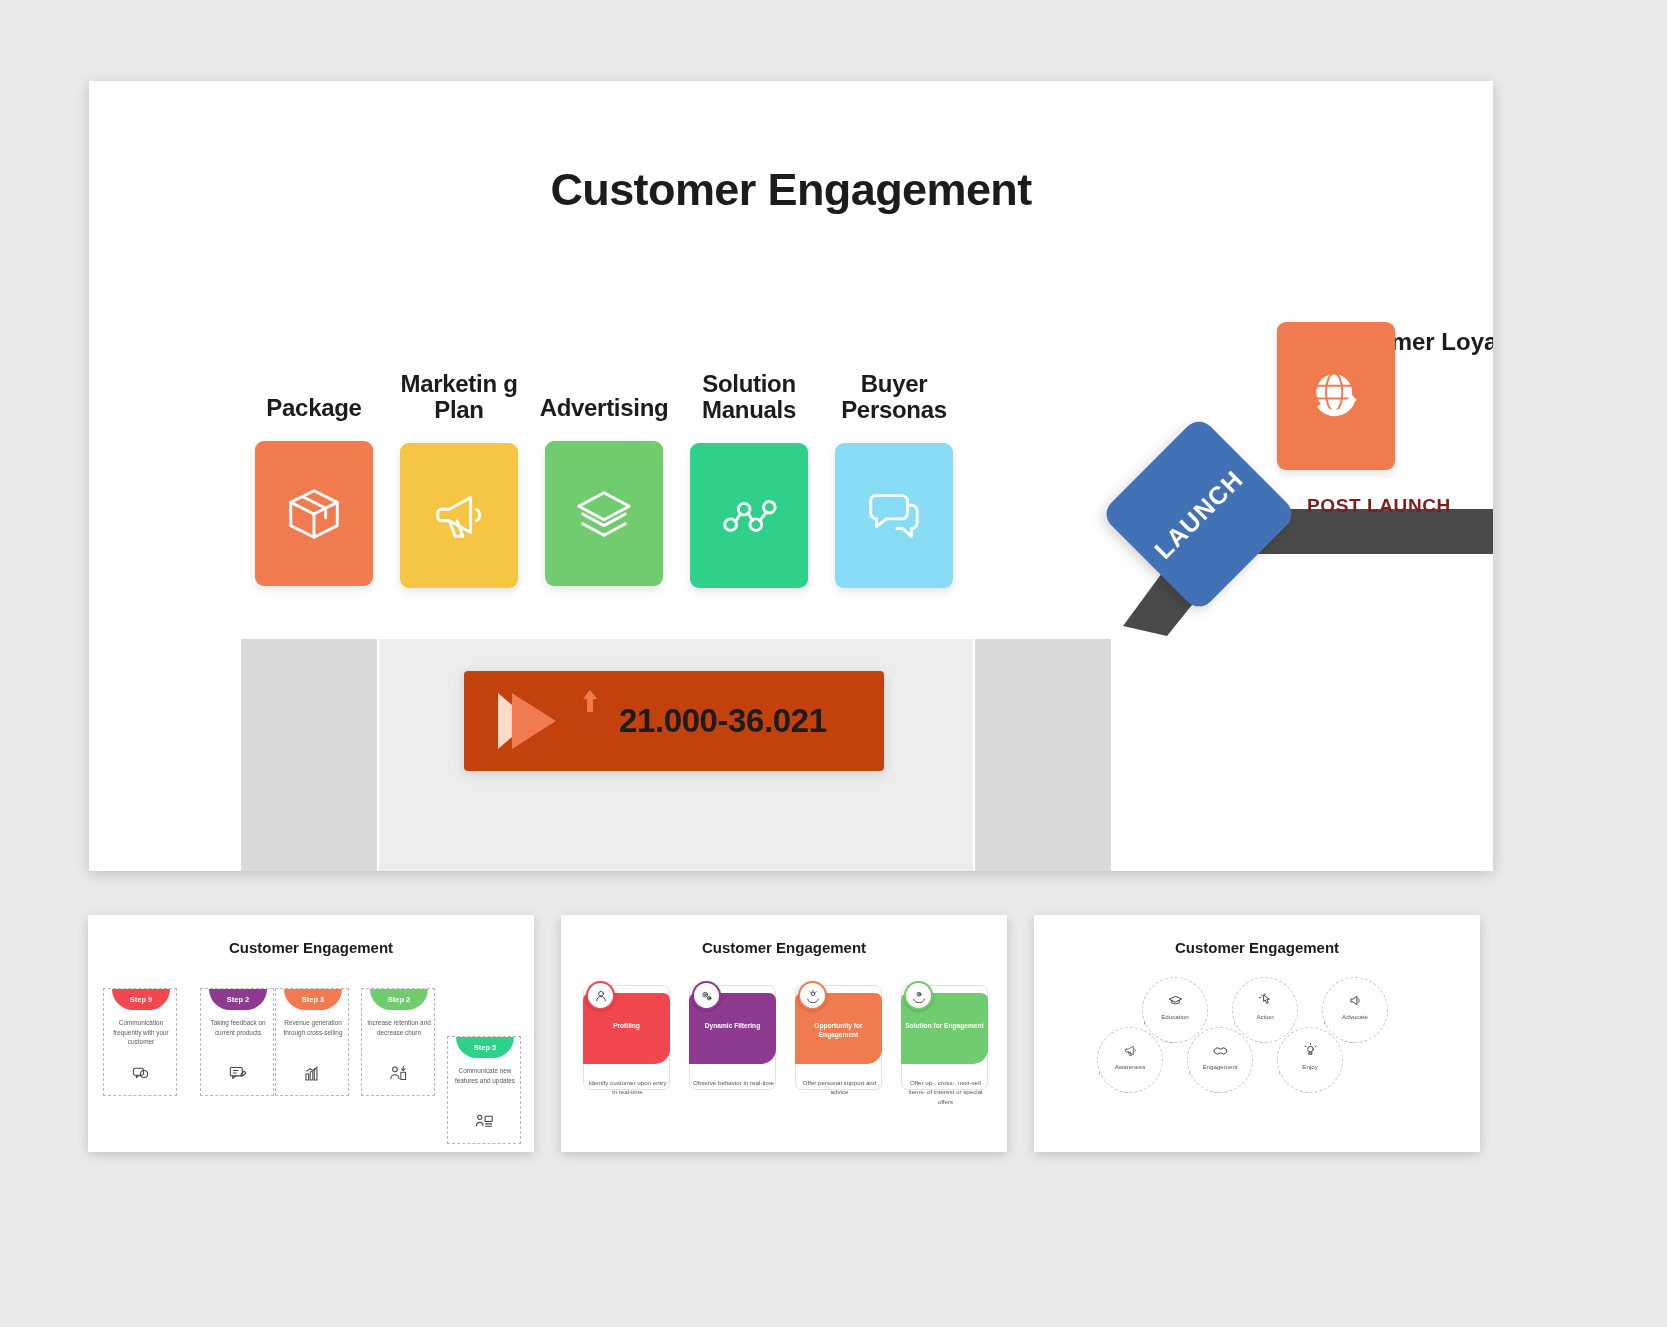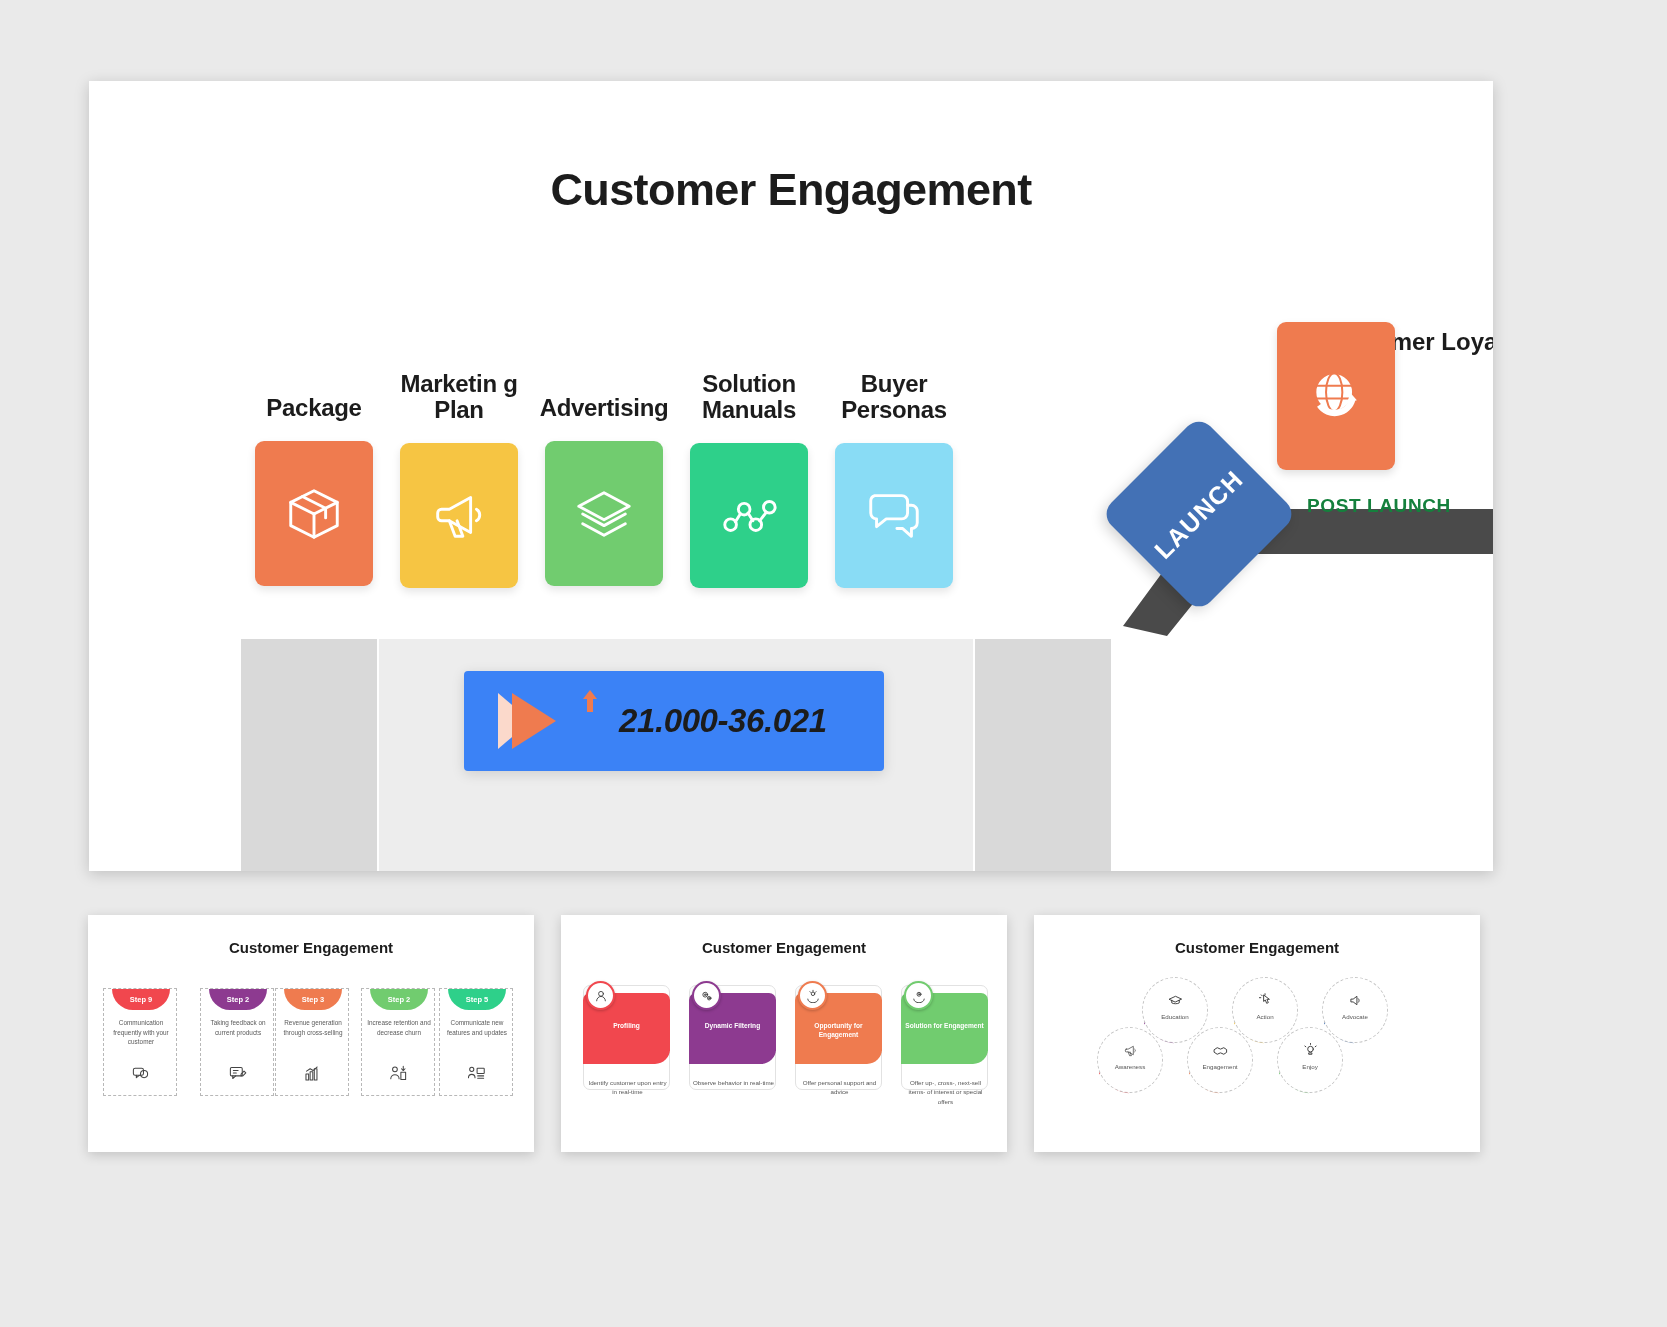--- a/index.html
+++ b/index.html
@@ -82,21 +82,21 @@
   #loyalty-card svg { width: 58px; height: 58px; }
 
   
   #post-launch-ramp {
     position: absolute; left: 1034px; top: 405px;
     width: 372px; height: 150px;
   }
   #post-launch-text {
     position: absolute; left: 1170px; top: 414px;
     width: 240px; text-align: center;
-    color: #15803d; font-size: 19px; font-weight: bold;
+    color: #7f1d1d; font-size: 19px; font-weight: bold;
     letter-spacing: 0.6px;
   }
 
   
   #belt {
     position: absolute; left: 79px; top: 518px;
     width: 934px; height: 47px;
     background: #7b7b7b; border-radius: 23px;
     box-shadow: 0 4px 8px rgba(0,0,0,0.13);
   }
@@ -106,24 +106,24 @@
     color: #fff; font-size: 19px; font-weight: bold; letter-spacing: 0.6px;
   }
   .belt-dot {
     position: absolute; top: 14px; width: 19px; height: 19px;
     border-radius: 50%; background: #d2d2d2;
   }
 
   
   #number-card {
     position: absolute; left: 375px; top: 590px;
-    width: 420px; height: 100px; background: #3b82f6;
+    width: 420px; height: 100px; background: #c2410c;
     border-radius: 4px;
     box-shadow: 0 3px 13px rgba(0,0,0,0.13);
-    display: flex; align-items: center; font-style: italic;
+    display: flex; align-items: center;
   }
   #play-pale {
     position: absolute; left: 34px; top: 22px;
     width: 0; height: 0;
     border-top: 28px solid transparent;
     border-bottom: 28px solid transparent;
     border-left: 33px solid #fbd9cb;
   }
   #play-main {
     position: absolute; left: 48px; top: 22px;
@@ -359,21 +359,21 @@
       <div class="t1-step" style="left: 273px;">
         <div class="t1-banner" style="background:#71cc6f">Step 2</div>
         <div class="t1-desc">Increase retention and decrease churn</div>
         <div class="t1-icon"><svg viewBox="0 0 64 64" fill="none" stroke="currentColor" stroke-width="3.5" stroke-linecap="round" stroke-linejoin="round">
             <circle cx="20" cy="18" r="8"></circle>
             <path d="M6 50 a14 14 0 0 1 28 0"></path>
             <rect x="40" y="28" width="16" height="24"></rect>
             <path d="M48 8 v14 M42 16 l6 6 l6 -6"></path>
           </svg></div>
       </div>
-      <div class="t1-step" style="left: 351px;">
+      <div class="t1-step" style="left: 359px; margin-top: 48px;">
         <div class="t1-banner" style="background:#2ed08a">Step 5</div>
         <div class="t1-desc">Communicate new features and updates</div>
         <div class="t1-icon"><svg viewBox="0 0 64 64" fill="none" stroke="currentColor" stroke-width="3.5" stroke-linecap="round" stroke-linejoin="round">
             <circle cx="16" cy="18" r="7"></circle>
             <path d="M5 46 a11 11 0 0 1 22 0"></path>
             <rect x="34" y="14" width="24" height="18" rx="2"></rect>
             <path d="M36 40 h20 M36 48 h20"></path>
           </svg></div>
       </div>
     </div>

